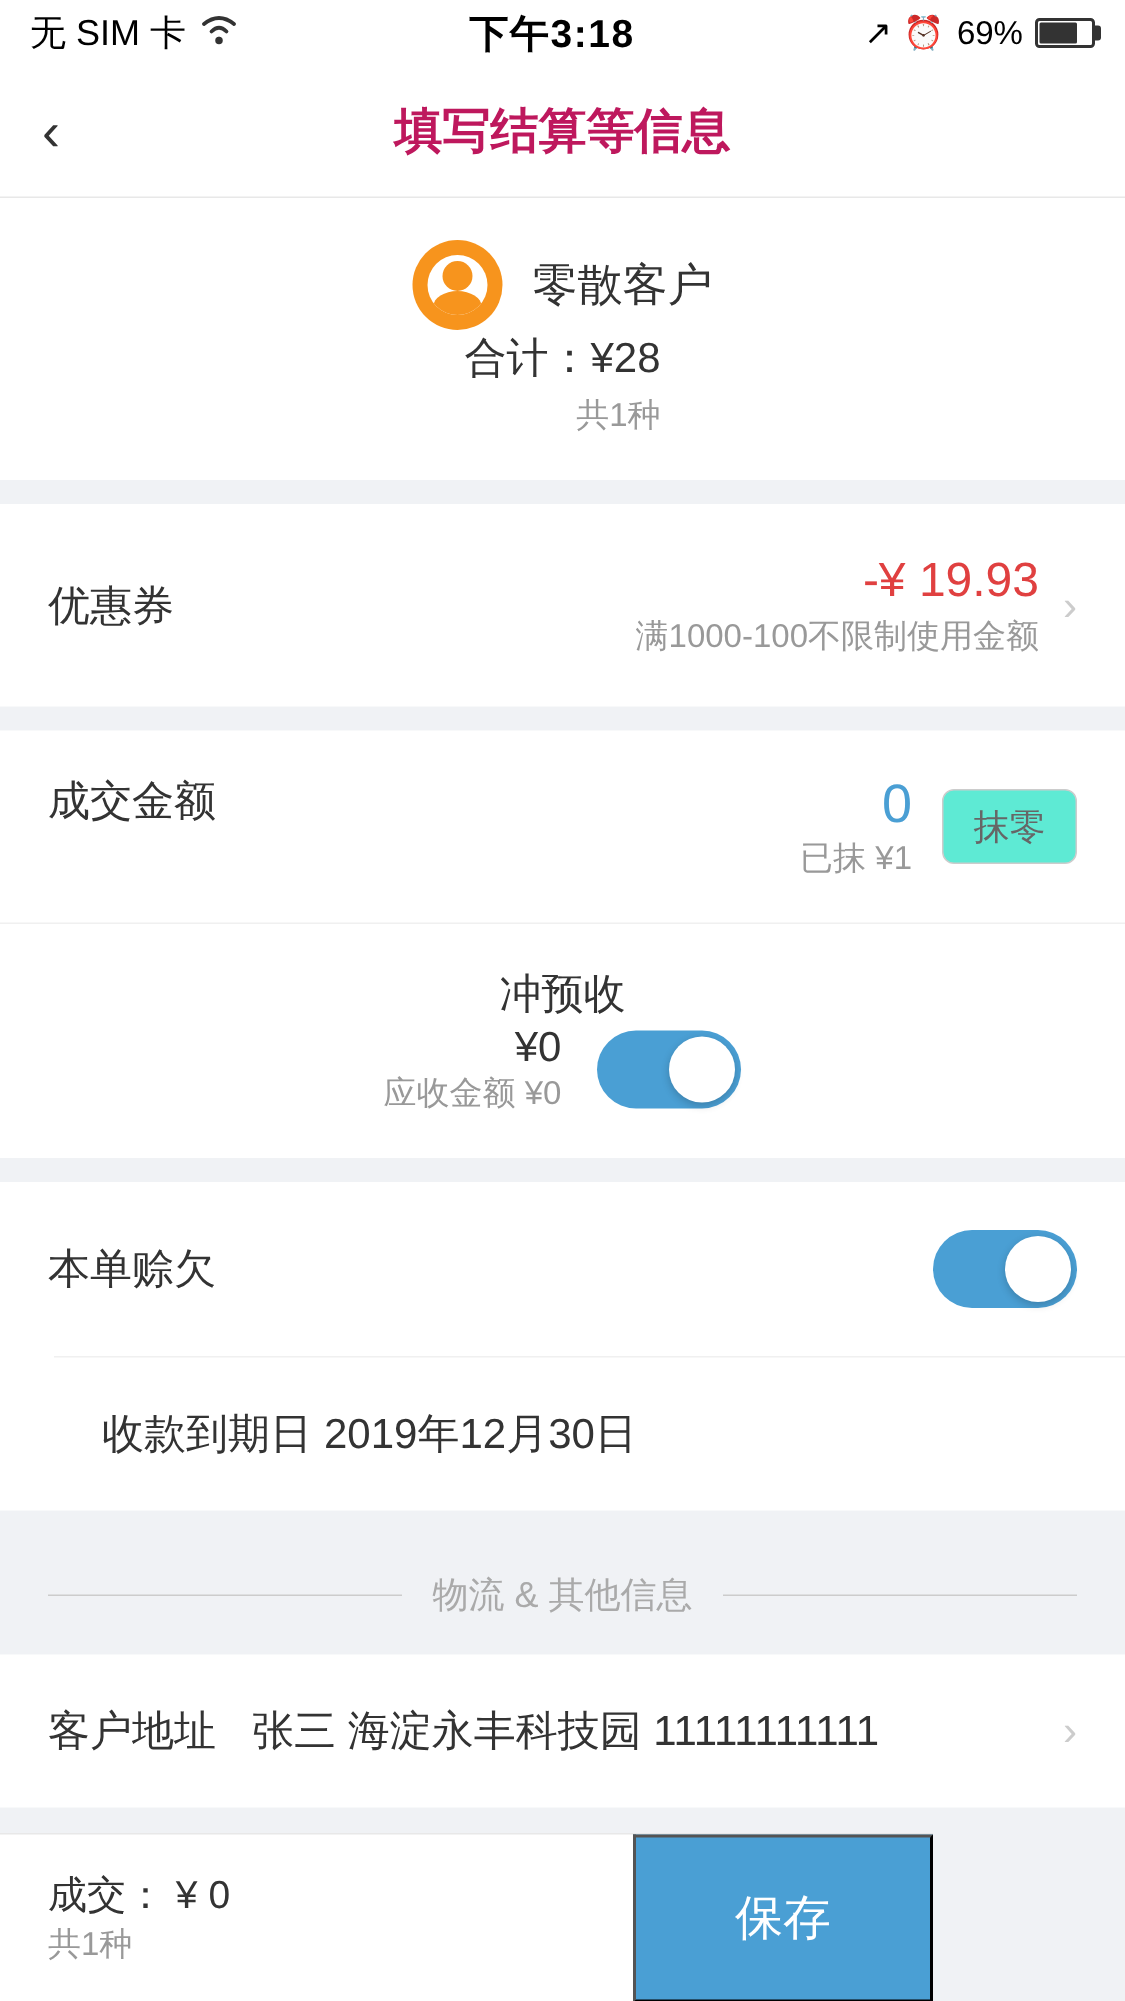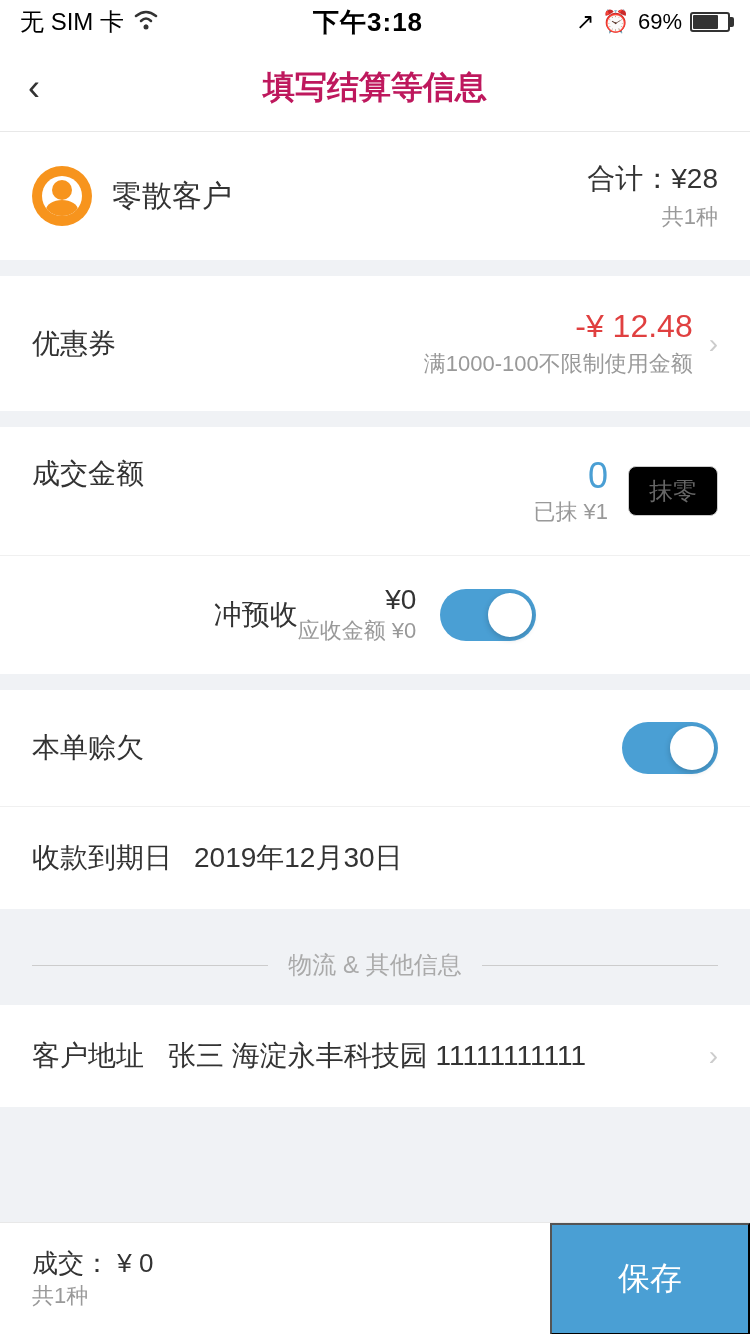--- a/index.html
+++ b/index.html
@@ -92,20 +92,21 @@
       margin-bottom: 16px;
     }
 
     
     .customer-row {
       display: flex;
       align-items: center;
       justify-content: space-between;
       padding: 28px 32px;
       background: #fff;
+      flex-direction: column;
     }
     .customer-left {
       display: flex;
       align-items: center;
       gap: 20px;
     }
     .customer-avatar {
       width: 60px;
       height: 60px;
       border-radius: 50%;
@@ -225,30 +226,31 @@
     .deal-sub {
       font-size: 22px;
       color: #999;
     }
     .round-btn {
       border: 1px solid #ccc;
       border-radius: 8px;
       padding: 8px 20px;
       font-size: 24px;
       color: #666;
-      background: #000000;
+      background: #5eead4;
       cursor: pointer;
     }
 
     
     .prepay-row {
       display: flex;
       align-items: center;
       justify-content: center;
       padding: 28px 32px;
+      flex-direction: column;
     }
     .prepay-right {
       display: flex;
       align-items: center;
       gap: 24px;
     }
     .prepay-col {
       text-align: right;
     }
     .prepay-amount {
@@ -288,22 +290,23 @@
       justify-content: space-between;
       padding: 32px 32px;
       gap: 27px;
     }
 
     
     .due-date-row {
       display: flex;
       align-items: flex-start;
       padding: 32px 32px;
-      gap: 22px;
+      gap: 8px;
       border-top: 1px solid #f0f0f0;
+      margin-left: 36px;
     }
     .due-date-label {
       font-size: 28px;
       color: #333;
     }
     .due-date-value {
       font-size: 28px;
       color: #333;
     }
     .section-divider {
@@ -342,21 +345,21 @@
       font-size: 28px;
       color: #333;
       flex: 1;
     }
 
     
     .bottom-bar {
       position: fixed;
       bottom: 0;
       left: 0;
-      width: 750px;
+      width: 622px;
       height: 112px;
       background: #fff;
       display: flex;
       align-items: center;
       border-top: 1px solid #e8e8e8;
     }
     .bottom-summary {
       flex: 1;
       padding: 0 32px;
     }
@@ -445,21 +448,21 @@
         <div class="total-count">共1种</div>
       </div>
     </div>
   </div>
 
   <div class="section">
     <div class="row-item">
       <span class="row-label">优惠券</span>
       <div class="row-right">
         <div class="row-value-col">
-          <div class="row-value-red">-¥ 12.48</div>
+          <div class="row-value-red">-¥ 19.93</div>
           <div class="row-sub">满1000-100不限制使用金额</div>
         </div>
         <span class="chevron-icon">›</span>
       </div>
     </div>
   </div>
 
   <div class="section">
 
     <div class="deal-amount-row">

